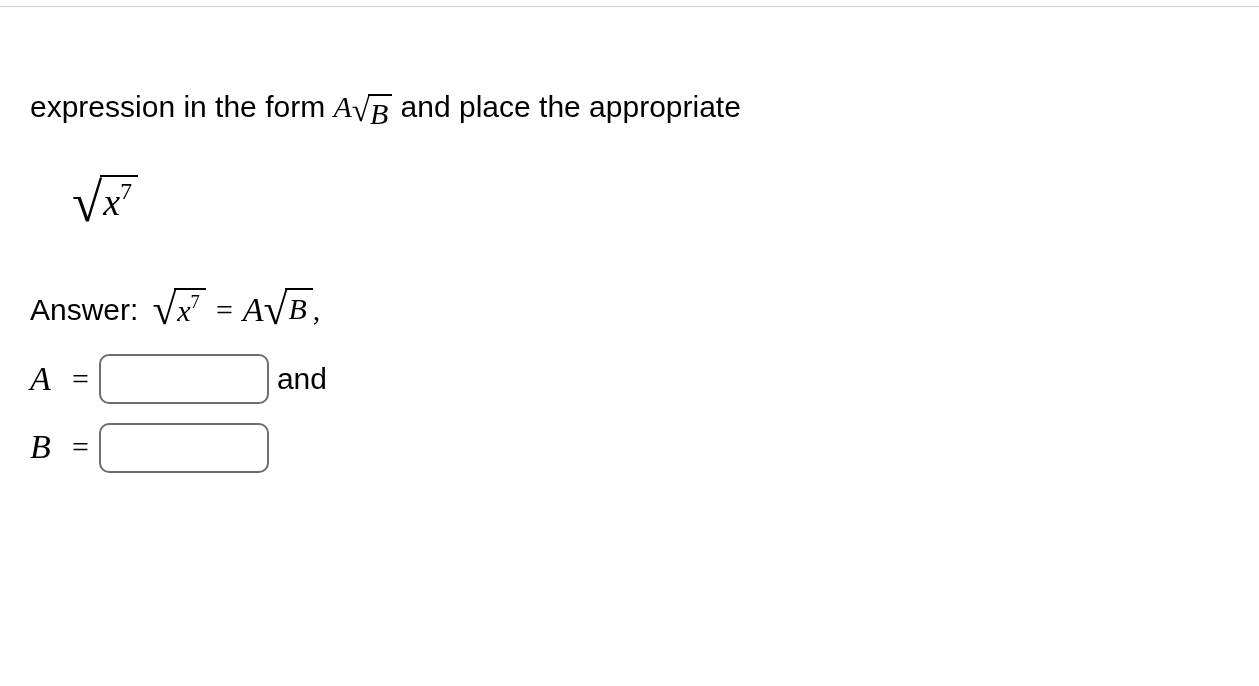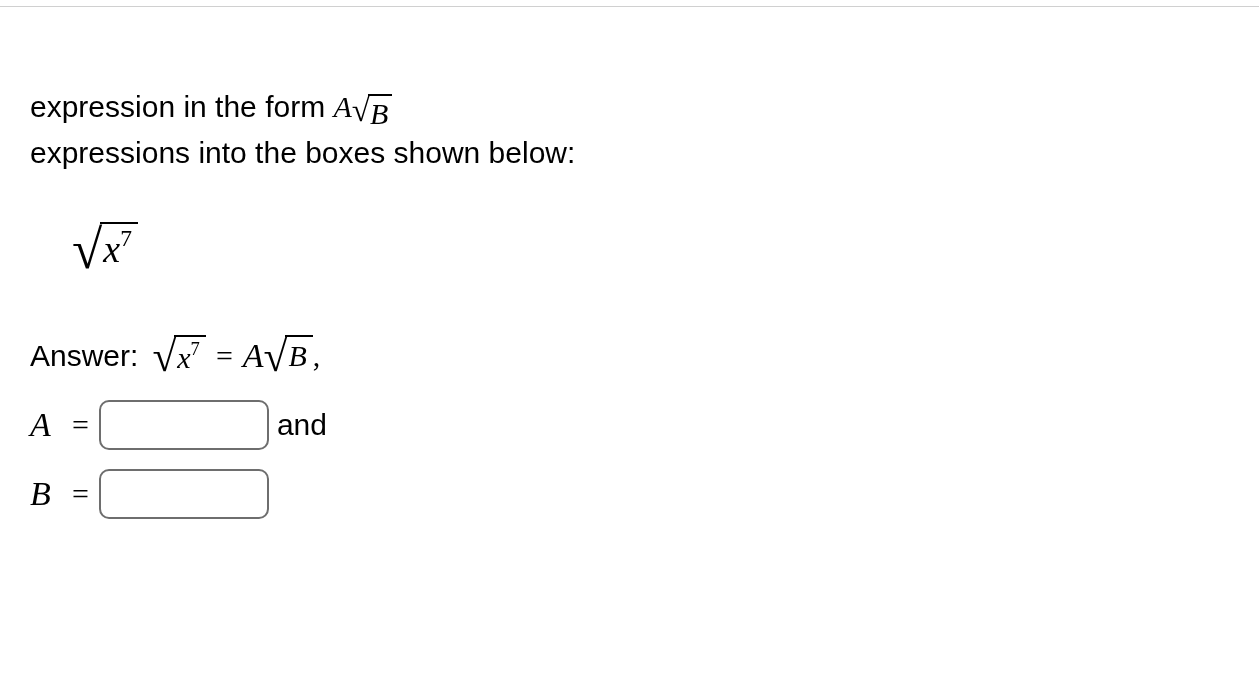--- a/index.html
+++ b/index.html
@@ -122,22 +122,21 @@
 
 <div class="top-rule"></div>
 
 <div class="content">
 
   <div class="prompt-text">
     <br>
     <span>expression in the form </span><span class="math-it">A</span><span class="sqrt">
         <span class="radical">√</span>
         <span class="radicand"><span class="math-it">B</span></span>
-      </span><br>
-    <span>expressions into the boxes shown below:</span>
+      </span><span> and place the appropriate</span><br>
   </div>
 
   <div class="expr-block">
     <span class="sqrt sqrt-big">
       <span class="radical">√</span>
       <span class="radicand"><span class="math-it">x</span><sup class="exp">7</sup></span>
     </span>
   </div>
 
   <div class="answer-block">

